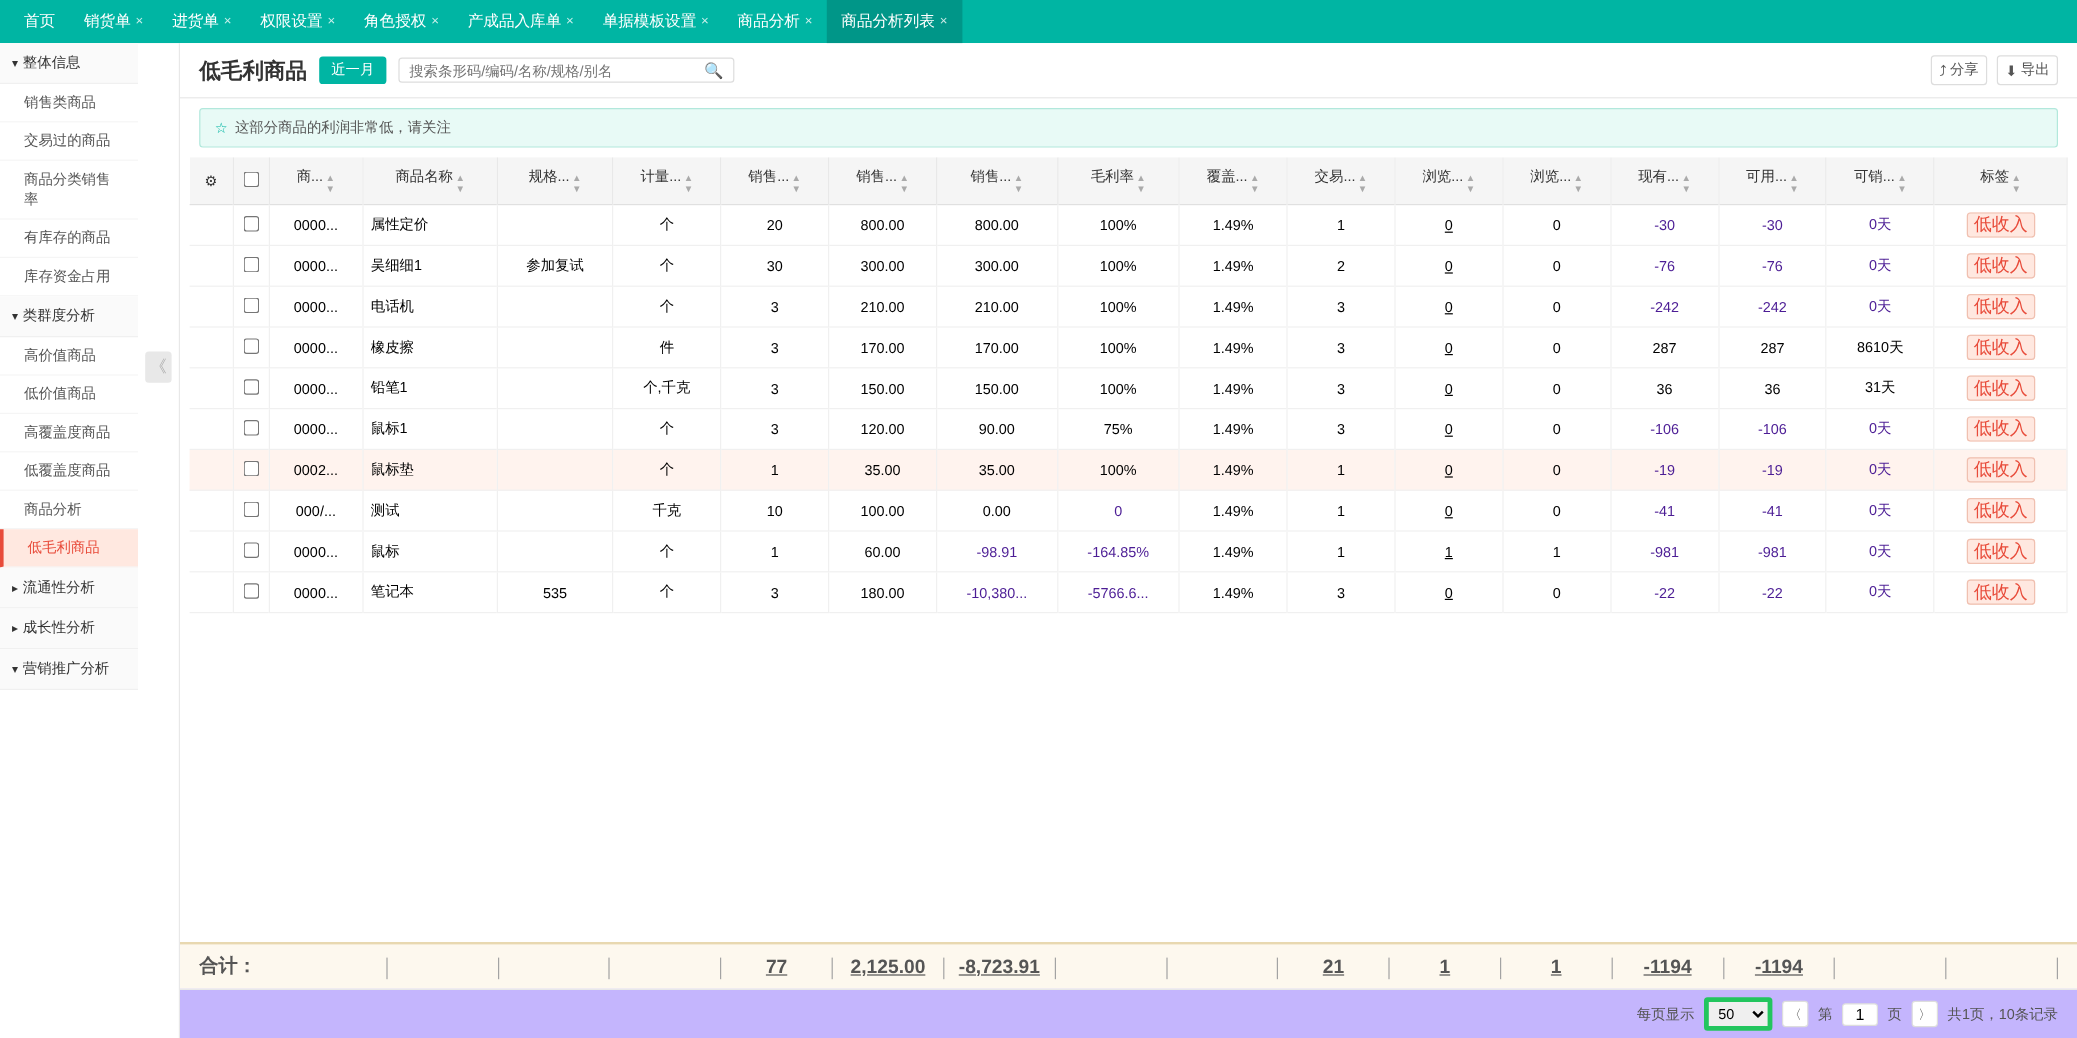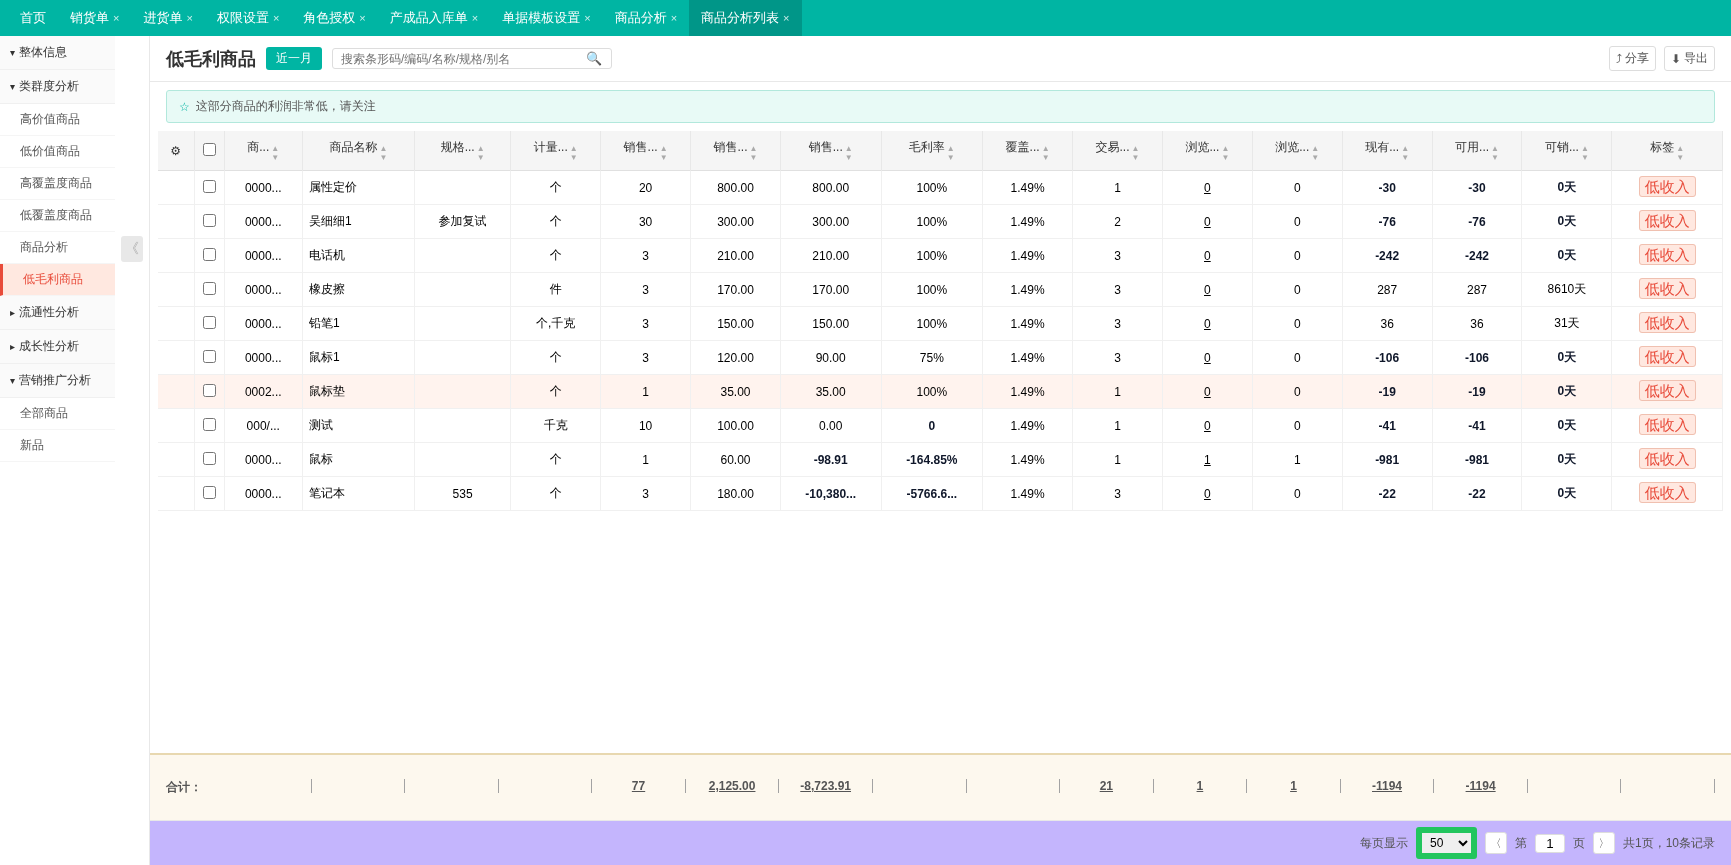--- a/index.html
+++ b/index.html
@@ -193,41 +193,41 @@
       border-bottom: 1px solid #f0f0f0;
     }
     table tbody tr.highlighted { background: #fff3ee; }
     table tbody td {
       padding: 7px 6px;
       text-align: center;
       border-right: 1px solid #f0f0f0;
       white-space: nowrap;
     }
     table tbody td.text-left { text-align: left; }
-    .red-text { color: #0f172a; font-weight: bold; }
+    .red-text { color: #4c1d95; }
     .tag-badge {
       background: #ffe8e0;
       color: #e84b3a;
       border: 1px solid #f0c0b0;
       border-radius: 3px;
       padding: 1px 5px;
       font-size: 15px;
     }
     .underline-0 { text-decoration: underline; cursor: pointer; }
     input[type="checkbox"] { cursor: pointer; }
 
     
     .table-footer {
       background: #fdf8ee;
       border-top: 2px solid #e8d8b0;
-      padding: 24px 16px;
-      display: flex;
-      align-items: flex-start;
+      padding: 8px 16px;
+      display: flex;
+      align-items: flex-end;
       gap: 16px;
-      font-size: 12px;
+      font-size: 16px;
       font-weight: bold;
       color: #555;
     }
     .footer-cells {
       display: flex;
       flex: 1;
     }
     .footer-cell {
       flex: 1;
       text-align: center;
@@ -242,21 +242,21 @@
       border-top: 1px solid #e8e8e8;
       padding: 6px 16px;
       display: flex;
       align-items: center;
       justify-content: flex-end;
       gap: 8px;
       font-size: 12px;
       color: #555;
     }
     .bottom-bar select {
-      border: 6px solid #22c55e;
+      border: 4px solid #22c55e;
       border-radius: 3px;
       padding: 2px 4px;
       font-size: 12px;
     }
     .page-btn {
       width: 22px;
       height: 22px;
       border: 1px solid #ddd;
       border-radius: 3px;
       background: #fff;
@@ -329,20 +329,27 @@
 
 <div class="main-layout">
 
   <aside class="sidebar">
     <div style="display:flex; align-items:center; justify-content:space-between;">
       <div style="flex:1;">
 
         <div class="sidebar-group-header">
           <span class="arrow">▾</span>
           <span>整体信息</span>
+        </div>
+        <div>
+          <div class="sidebar-item">销售类商品</div>
+          <div class="sidebar-item">交易过的商品</div>
+          <div class="sidebar-item">商品分类销售率</div>
+          <div class="sidebar-item">有库存的商品</div>
+          <div class="sidebar-item">库存资金占用</div>
         </div>
 
         <div class="sidebar-group-header">
           <span class="arrow">▾</span>
           <span>类群度分析</span>
         </div>
         <div>
           <div class="sidebar-item">高价值商品</div>
           <div class="sidebar-item">低价值商品</div>
           <div class="sidebar-item">高覆盖度商品</div>
@@ -357,24 +364,20 @@
         </div>
 
         <div class="sidebar-group-header">
           <span class="arrow">▸</span>
           <span>成长性分析</span>
         </div>
 
         <div class="sidebar-group-header">
           <span class="arrow">▾</span>
           <span>营销推广分析</span>
-        </div>
-        <div>
-          <div class="sidebar-item">全部商品</div>
-          <div class="sidebar-item">新品</div>
         </div>
       </div>
       <div style="display:flex; flex-direction:column; justify-content:flex-start; padding:4px 2px;">
         <div class="collapse-btn">《</div>
       </div>
     </div>
   </aside>
 
   <div class="content">
 

